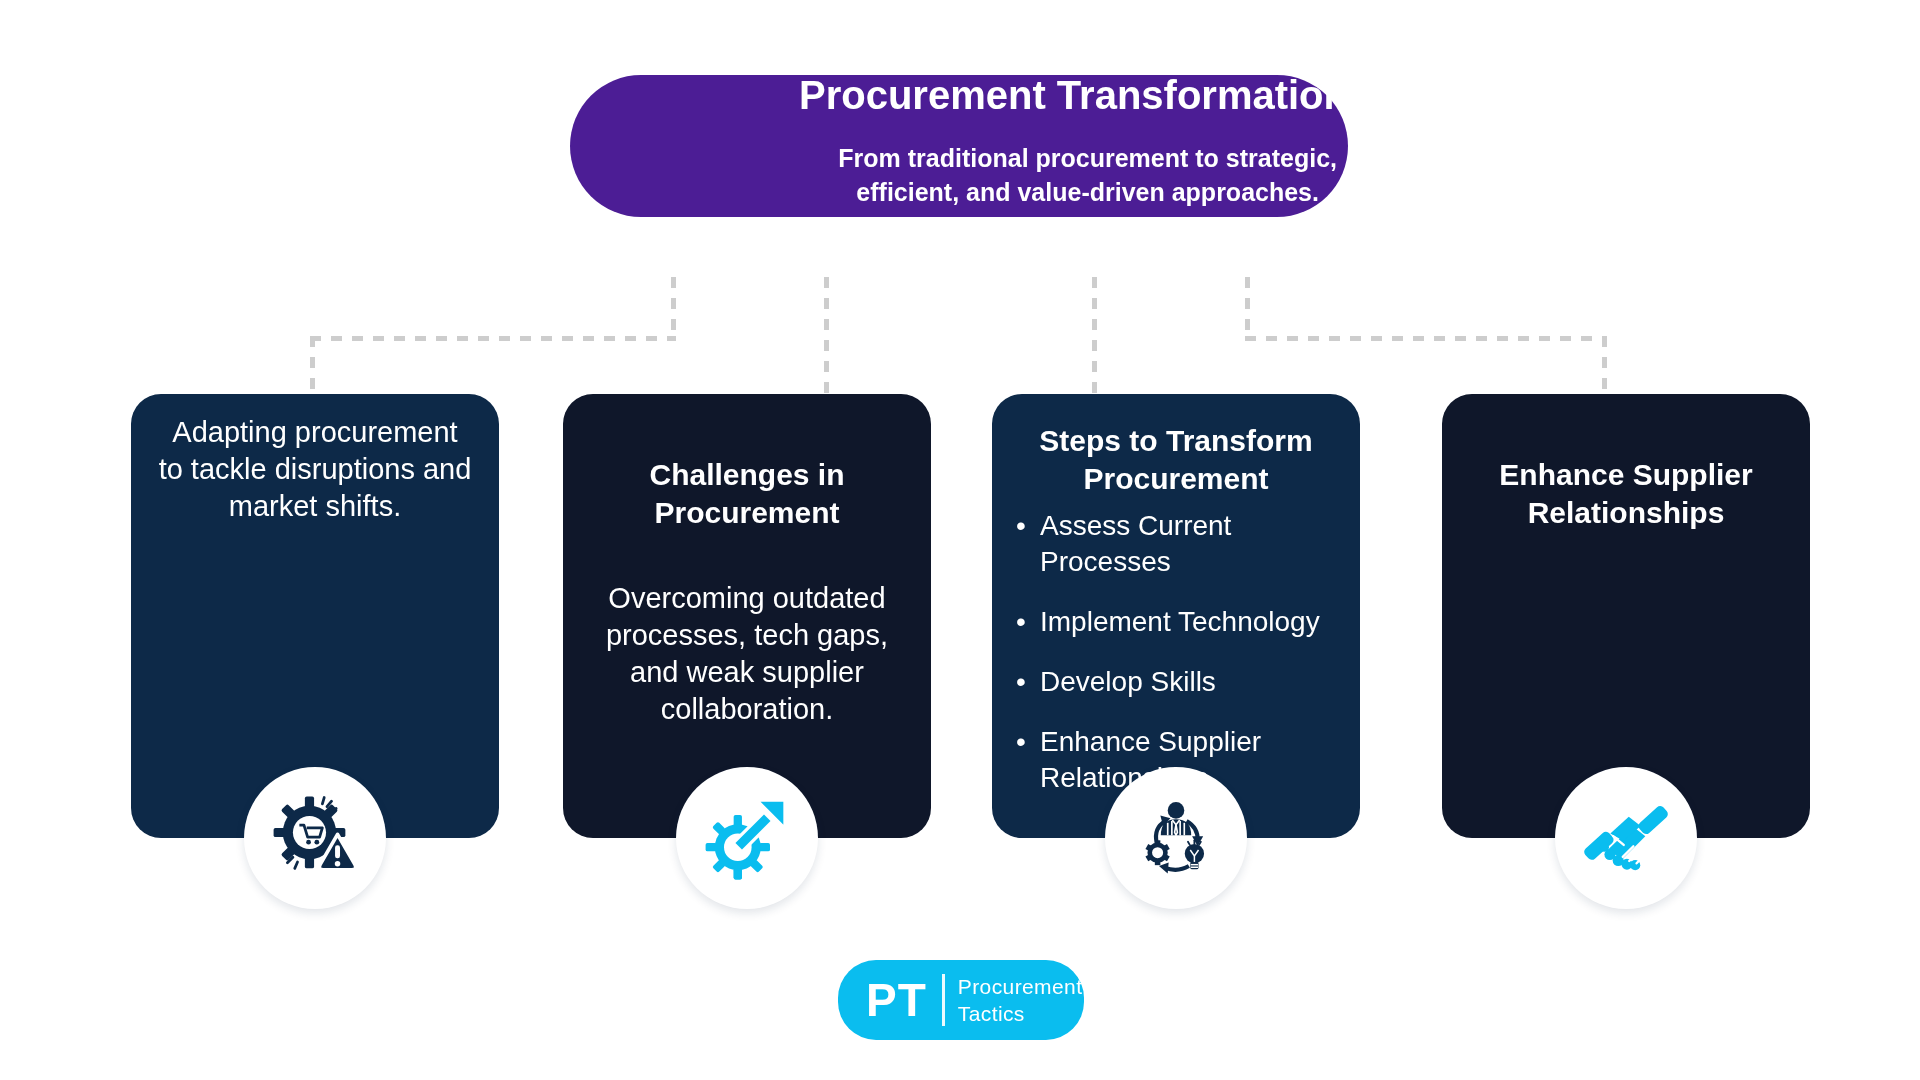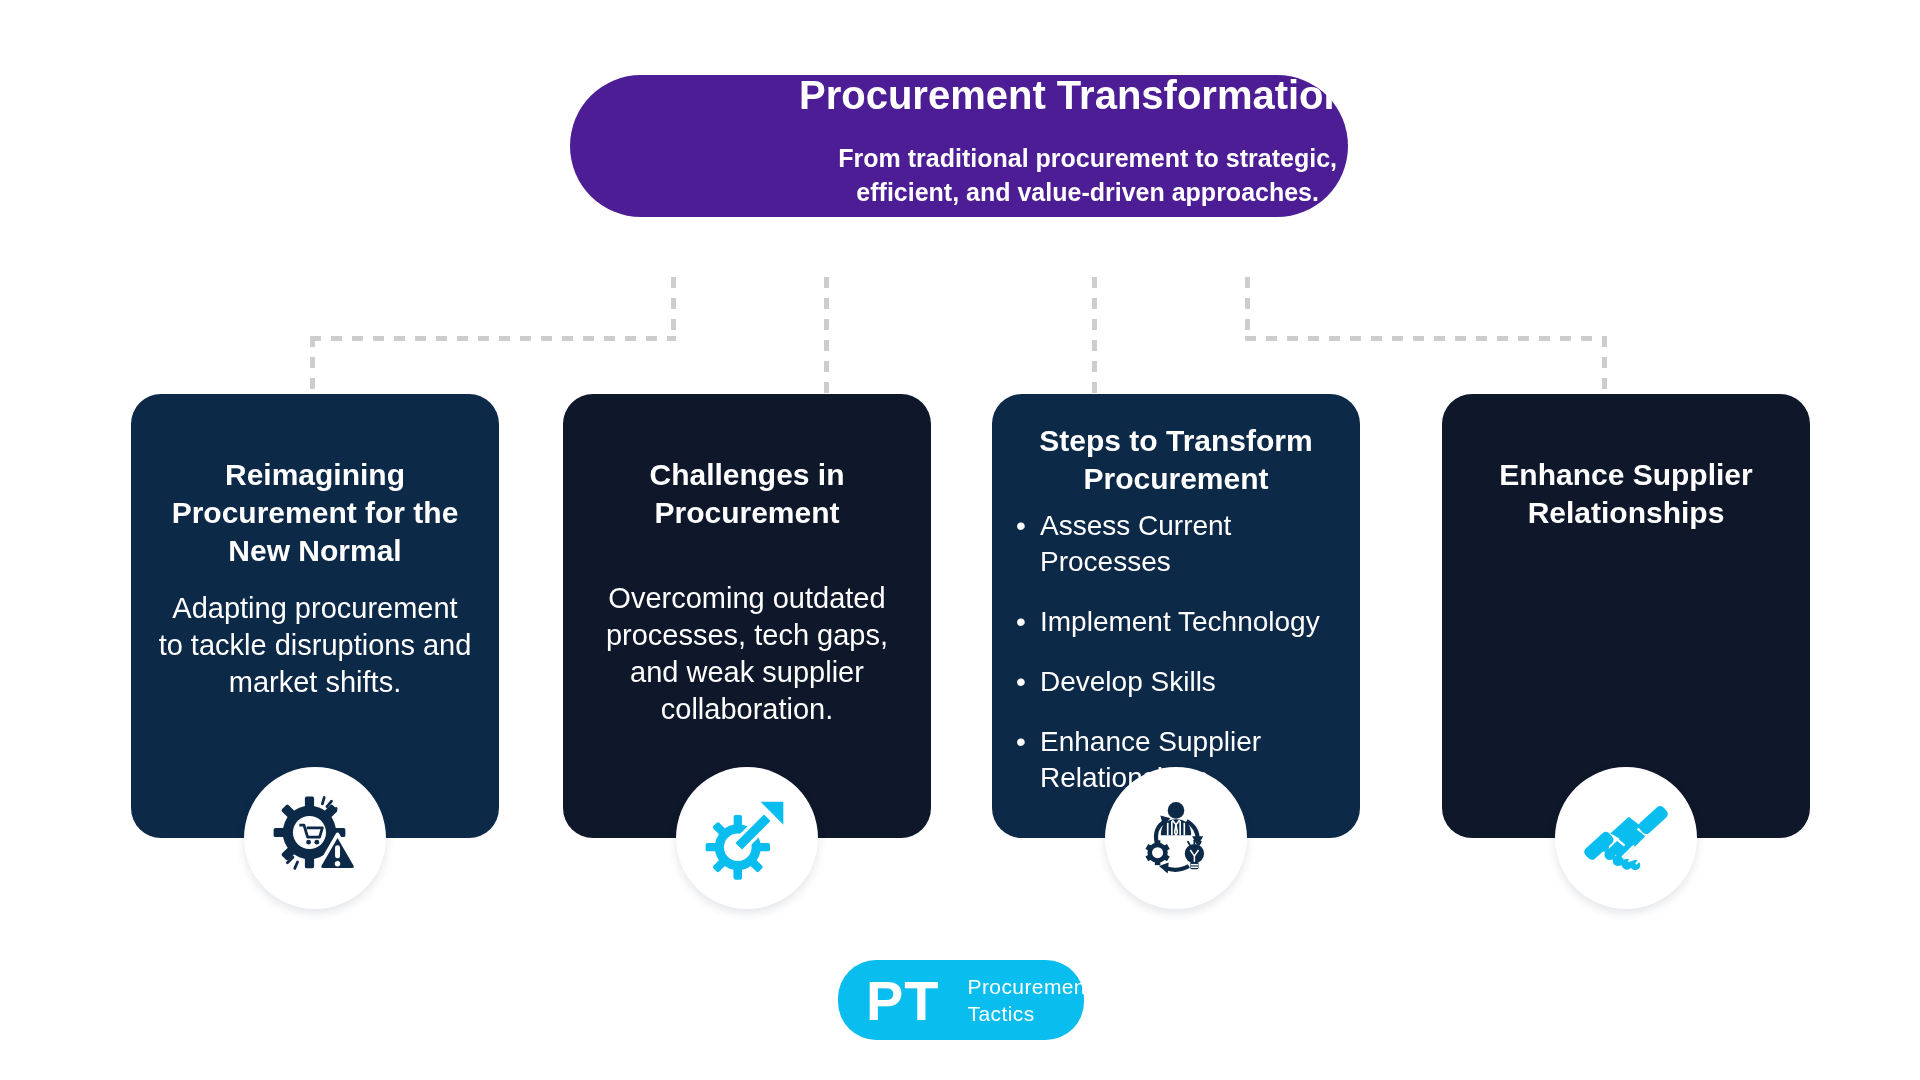--- a/index.html
+++ b/index.html
@@ -43,21 +43,21 @@
     width:142px;height:142px;border-radius:50%;background:#ffffff;
     box-shadow:0 4px 10px rgba(13,41,72,.12);
     display:flex;align-items:center;justify-content:center;
   }
   
   .logo{
     position:absolute;left:838px;top:960px;width:246px;height:80px;
     background:#0ABDEF;border-radius:38px;
     display:flex;align-items:center;color:#ffffff;box-sizing:border-box;padding-left:28px;
   }
-  .logo-abbr{font-size:56px;font-weight:bold;letter-spacing:1px;}
+  .logo-abbr{font-size:46px;font-weight:bold;letter-spacing:1px;}
   .logo-divider{width:3px;height:52px;background:rgba(255,255,255,.92);margin:0 13px 0 15px;}
   .logo-name{font-size:21px;line-height:27px;font-weight:normal;white-space:pre-line;letter-spacing:.4px;}
 </style>
 </head>
 <body>
 
 <div class="canvas">
 
   <header class="bubble">
     <h1>Procurement Transformation</h1>
@@ -68,23 +68,20 @@
   <div class="conn v" style="left:671px;top:277px;height:61px"></div>
   <div class="conn h" style="left:310px;top:336px;width:366px"></div>
   <div class="conn v" style="left:310px;top:336px;height:58px"></div>
   <div class="conn v" style="left:824px;top:277px;height:117px"></div>
   <div class="conn v" style="left:1092px;top:277px;height:117px"></div>
   <div class="conn v" style="left:1245px;top:277px;height:61px"></div>
   <div class="conn h" style="left:1245px;top:336px;width:362px"></div>
   <div class="conn v" style="left:1602px;top:336px;height:58px"></div>
 
   <section class="card navy three-line" style="left:131px">
-    <h2 class="card-title">Reimagining
-Procurement for the
-New Normal</h2>
     <p class="card-body">Adapting procurement
 to tackle disruptions and
 market shifts.</p>
     <div class="icon-circle">
       <svg width="92" height="92" viewBox="0 0 100 100">
         <g fill="#0D2948">
           <g>
             <rect x="39" y="5" width="10" height="13" rx="2"></rect>
             <rect x="39" y="70" width="10" height="13" rx="2"></rect>
             <rect x="5" y="39" width="13" height="10" rx="2"></rect>

